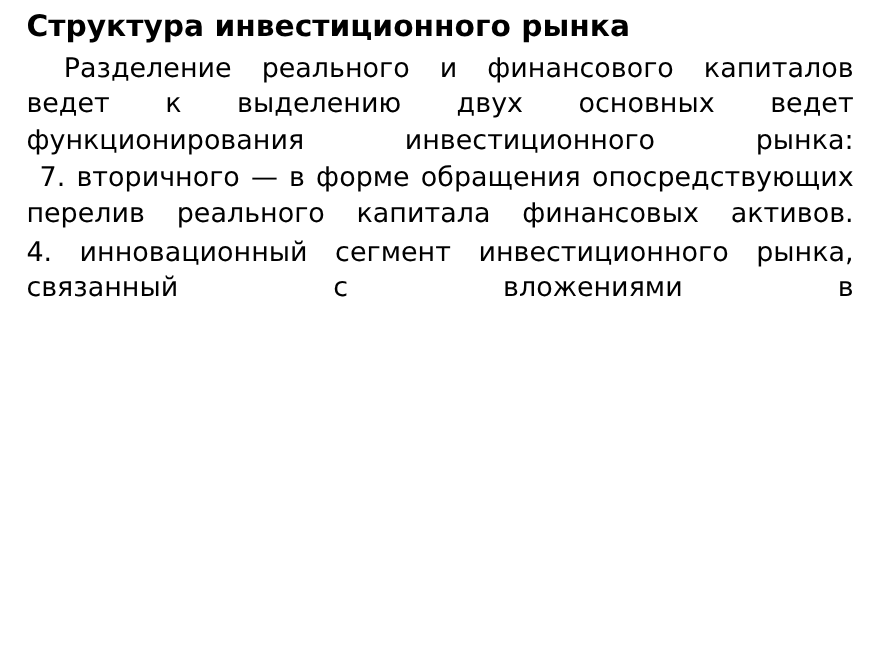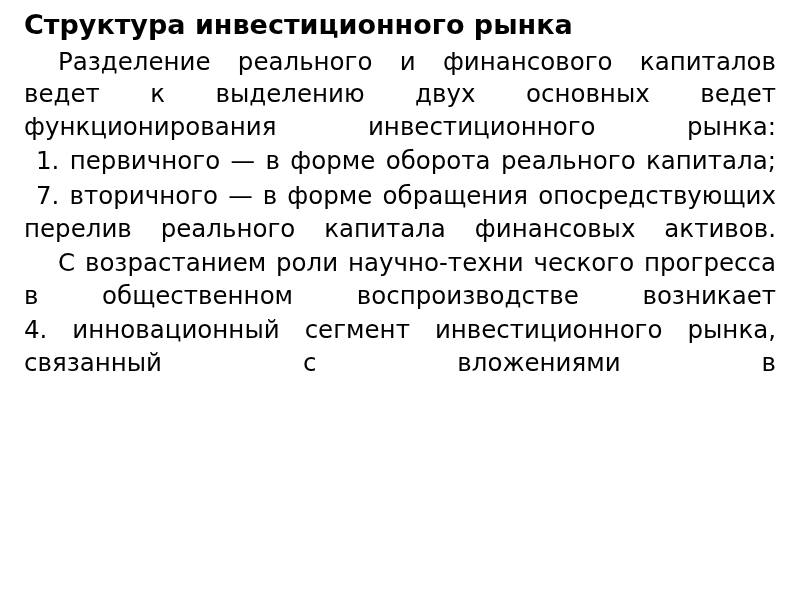--- a/index.html
+++ b/index.html
@@ -53,22 +53,20 @@
 <body>
 
 <div class="slide">
 
   <h1 class="slide-title">Структура инвестиционного рынка</h1>
 
   <div class="body-block">
 
     <p class="para indent stretch-last">Разделение реального и финансового капиталов ведет к выделению двух основных ведет функционирования инвестиционного рынка:</p>
 
-    <p class="para indent-small stretch-last">1. первичного — в форме оборота реального капитала;</p>
 
     <p class="para indent-small stretch-last">7. вторичного — в форме обращения опосредствующих перелив реального капитала финансовых активов.</p>
 
-    <p class="para indent stretch-last">С возрастанием роли научно-техни ческого прогресса в общественном воспроизводстве возникает</p>
 
     <p class="para stretch-last">4. инновационный сегмент инвестиционного рынка, связанный с вложениями в</p>
 
   </div>
 </div>
 
 </body></html>

